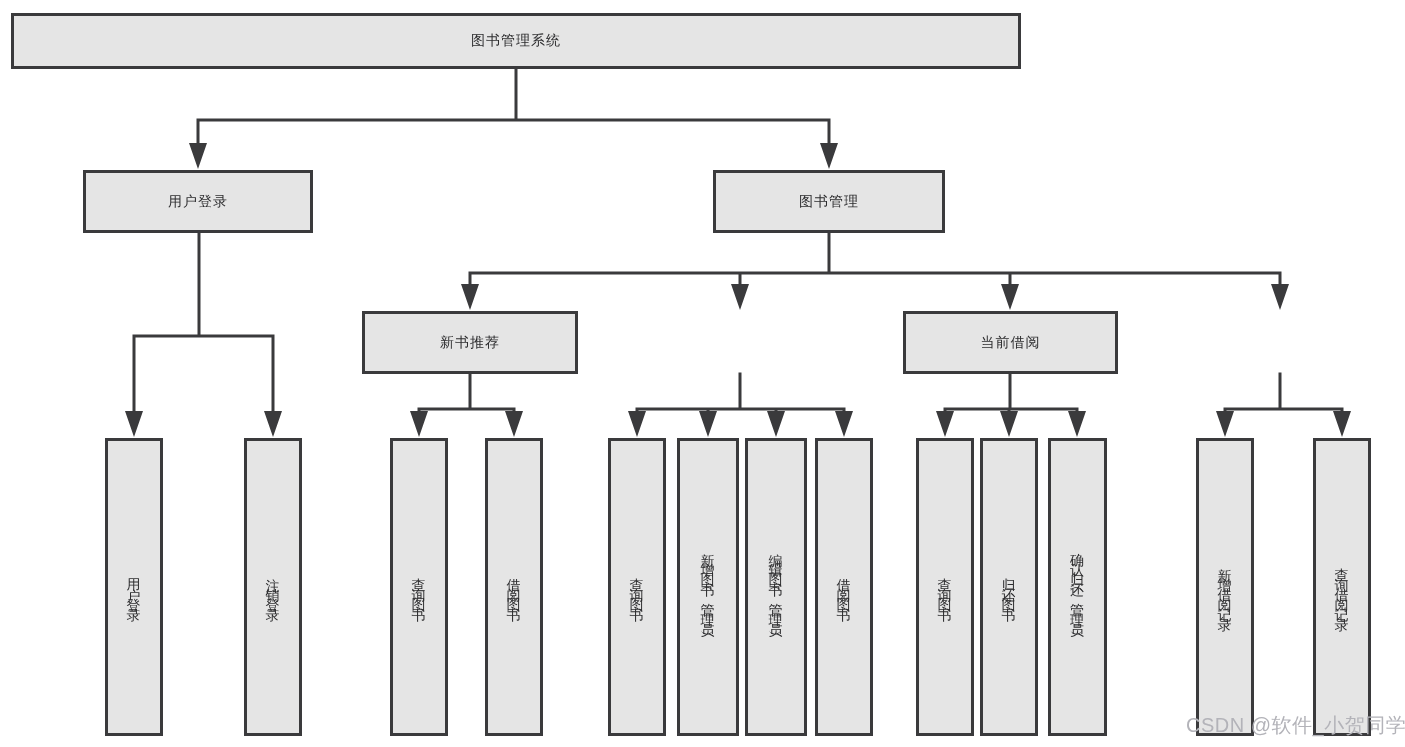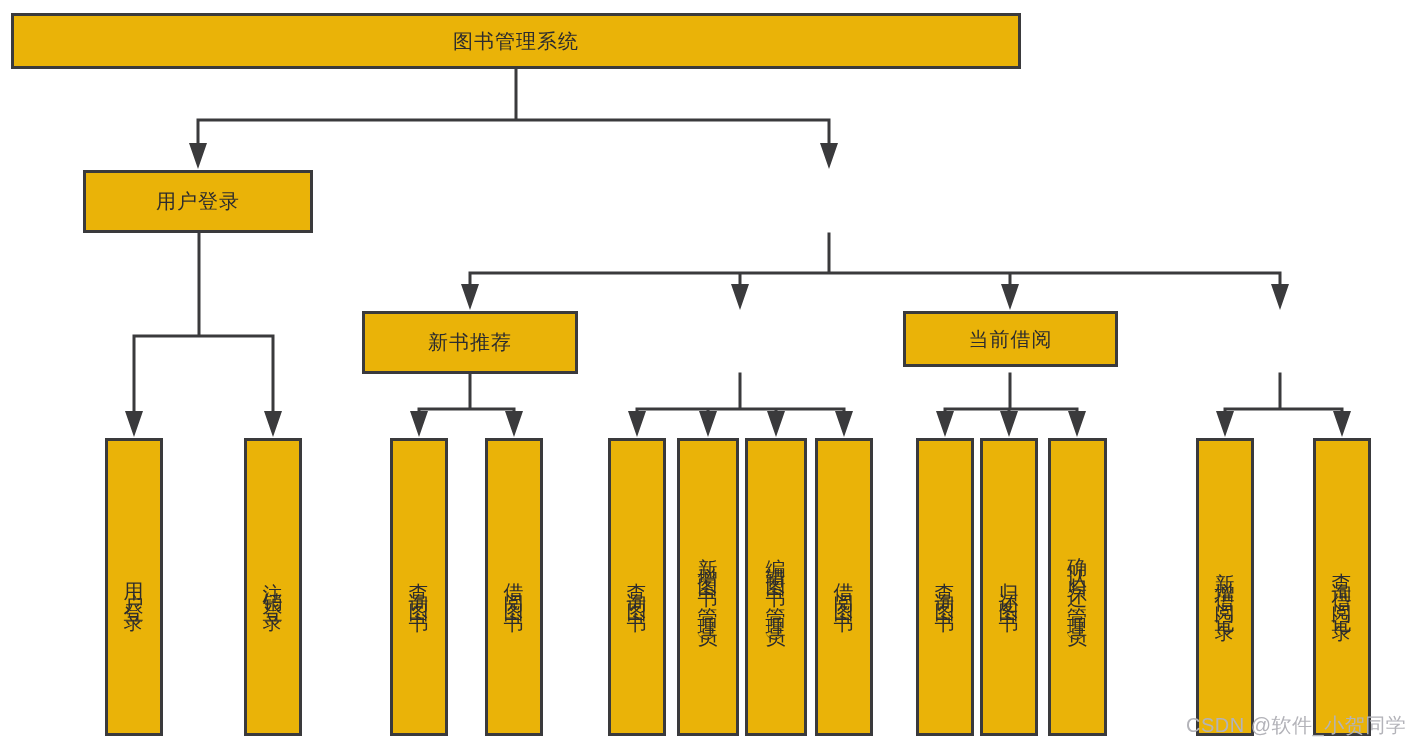--- a/index.html
+++ b/index.html
@@ -7,46 +7,46 @@
     position:relative;
     width:1405px; height:747px;
     background:#ffffff;
     font-family:"Liberation Sans","DejaVu Sans",sans-serif;
     overflow:hidden;
   }
   .connectors { position:absolute; left:0; top:0; width:1405px; height:747px; }
   .box {
     position:absolute;
     box-sizing:border-box;
-    background:#eab308;
+    background:#e5e5e5;
     border:3px solid #3a3a3c;
     display:flex; align-items:center; justify-content:center;
     color:#2c2c2e;
-    font-size:20px;
+    font-size:14px;
     font-weight:500;
     letter-spacing:1px;
     z-index:2;
   }
   .hlabel { white-space:nowrap; }
   .vlabel {
     writing-mode:vertical-rl;
     text-orientation:mixed;
     letter-spacing:10px;
     line-height:1;
     white-space:nowrap;
   }
   
   .b-root  { left:11px;  top:13px;  width:1010px; height:56px; }
   
   .b-login { left:83px;  top:170px; width:230px; height:63px; }
   .b-mgmt  { left:713px; top:170px; width:232px; height:63px; }
   
   .b-g0 { left:362px;  top:311px; width:216px; height:63px; }
   .b-g1 { left:633px;  top:311px; width:215px; height:63px; }
-  .b-g2 { left:903px;  top:311px; width:215px; height:56px; }
+  .b-g2 { left:903px;  top:311px; width:215px; height:63px; }
   .b-g3 { left:1173px; top:311px; width:214px; height:63px; }
   
   .vb { top:438px; height:298px; width:58px; }
   .b-l00 { left:105px; }
   .b-l01 { left:244px; }
   .b-c00 { left:390px; }
   .b-c01 { left:485px; }
   .b-c10 { left:608px; }
   .b-c11 { left:677px; width:62px; }
   .b-c12 { left:745px; width:62px; }
@@ -114,20 +114,23 @@
              M1333 411 L1351 411 L1342 437 Z"></path>
   </svg>
 
   <div class="box b-root">
     <span class="hlabel">图书管理系统</span>
   </div>
 
   <div class="box b-login">
     <span class="hlabel">用户登录</span>
   </div>
+  <div class="box b-mgmt">
+    <span class="hlabel">图书管理</span>
+  </div>
 
   <div class="box b-g0">
     <span class="hlabel">新书推荐</span>
   </div>
   <div class="box b-g2">
     <span class="hlabel">当前借阅</span>
   </div>
 
   <div class="box vb b-l00">
     <span class="vlabel">用户登录</span>

